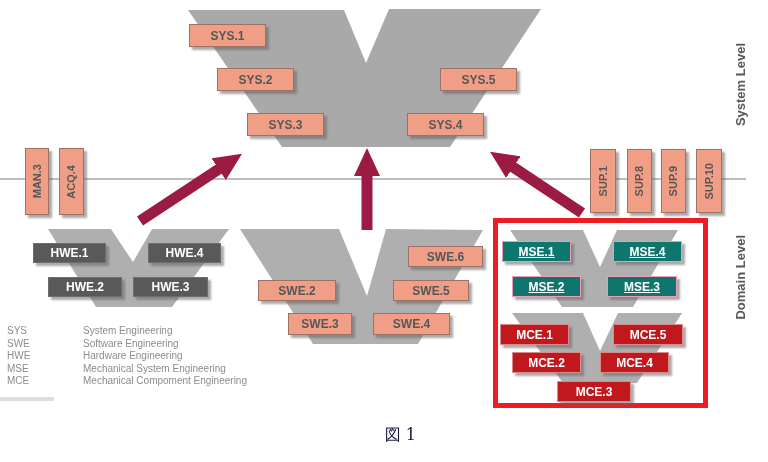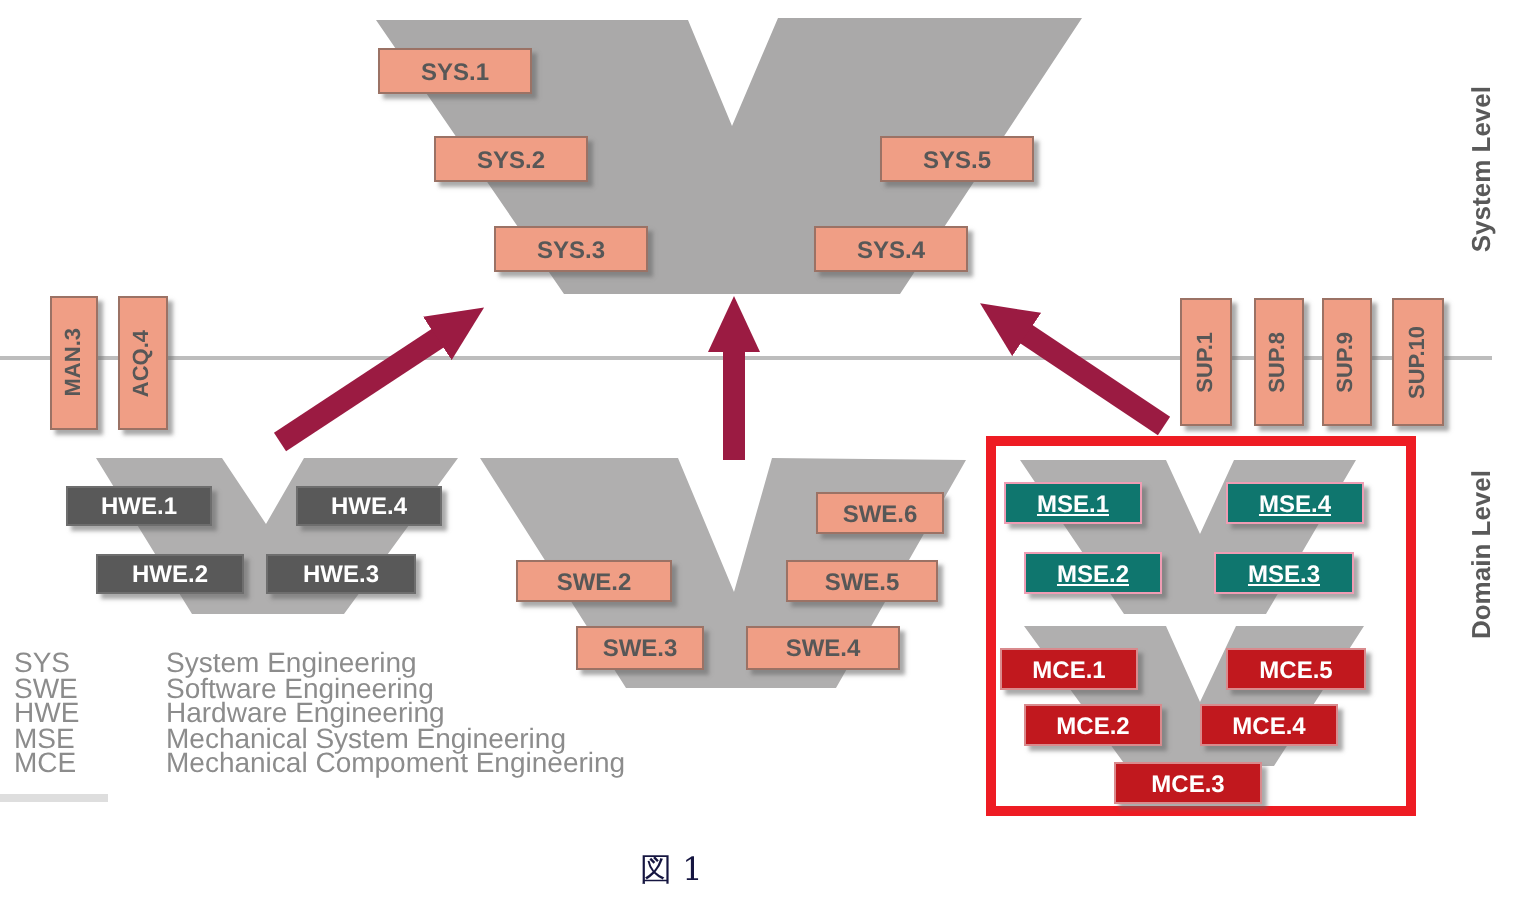--- a/index.html
+++ b/index.html
@@ -22,25 +22,25 @@
   .vt { writing-mode:vertical-rl; transform:rotate(180deg); }
   .vbox { font-size:11px; }
   .side-label {
     position:absolute; display:flex; align-items:center; justify-content:center;
     font-weight:bold; font-size:13px; color:#595959;
   }
   .highlight-box {
     position:absolute; left:493px; top:218px; width:215px; height:190px;
     border:5px solid #ee1c23; box-sizing:border-box; background:transparent;
   }
-  .legend { position:absolute; left:7px; top:325px; font-size:14px; color:#8c8c8c; }
+  .legend { position:absolute; left:7px; top:325px; font-size:10px; color:#8c8c8c; }
   .legend-row { display:flex; line-height:12.6px; }
   .legend-abbr { display:inline-block; width:76px; }
   .caption {
-    position:absolute; left:320px; top:425px; width:96px; text-align:left;
+    position:absolute; left:320px; top:425px; width:96px; text-align:right;
     font-family:"DejaVu Serif", serif; font-size:16px; color:#151540;
   }
 </style>
 </head>
 <body>
 
 <div class="canvas">
 
   <svg class="shapes" viewBox="0 0 768 462" xmlns="http://www.w3.org/2000/svg">
     <defs>
@@ -93,21 +93,21 @@
 
   <div class="box darkgray" style="left:33px;top:243px;width:73px;height:20px">HWE.1</div>
   <div class="box darkgray" style="left:48px;top:277px;width:74px;height:20px">HWE.2</div>
   <div class="box darkgray" style="left:133px;top:277px;width:75px;height:20px">HWE.3</div>
   <div class="box darkgray" style="left:148px;top:243px;width:73px;height:20px">HWE.4</div>
 
   <div class="box salmon" style="left:258px;top:280px;width:78px;height:21px">SWE.2</div>
   <div class="box salmon" style="left:288px;top:313px;width:64px;height:22px">SWE.3</div>
   <div class="box salmon" style="left:373px;top:313px;width:77px;height:22px">SWE.4</div>
   <div class="box salmon" style="left:393px;top:280px;width:76px;height:21px">SWE.5</div>
-  <div class="box salmon" style="left:408px;top:246px;width:64px;height:21px">SWE.6</div>
+  <div class="box salmon" style="left:408px;top:246px;width:75px;height:21px">SWE.6</div>
 
   <div class="box mse" style="left:502px;top:241px;width:69px;height:21px">MSE.1</div>
   <div class="box mse" style="left:512px;top:276px;width:69px;height:21px">MSE.2</div>
   <div class="box mse" style="left:607px;top:276px;width:70px;height:21px">MSE.3</div>
   <div class="box mse" style="left:613px;top:241px;width:69px;height:21px">MSE.4</div>
 
   <div class="box mce" style="left:500px;top:324px;width:69px;height:21px">MCE.1</div>
   <div class="box mce" style="left:512px;top:352px;width:69px;height:21px">MCE.2</div>
   <div class="box mce" style="left:557px;top:381px;width:74px;height:21px">MCE.3</div>
   <div class="box mce" style="left:600px;top:352px;width:69px;height:21px">MCE.4</div>

